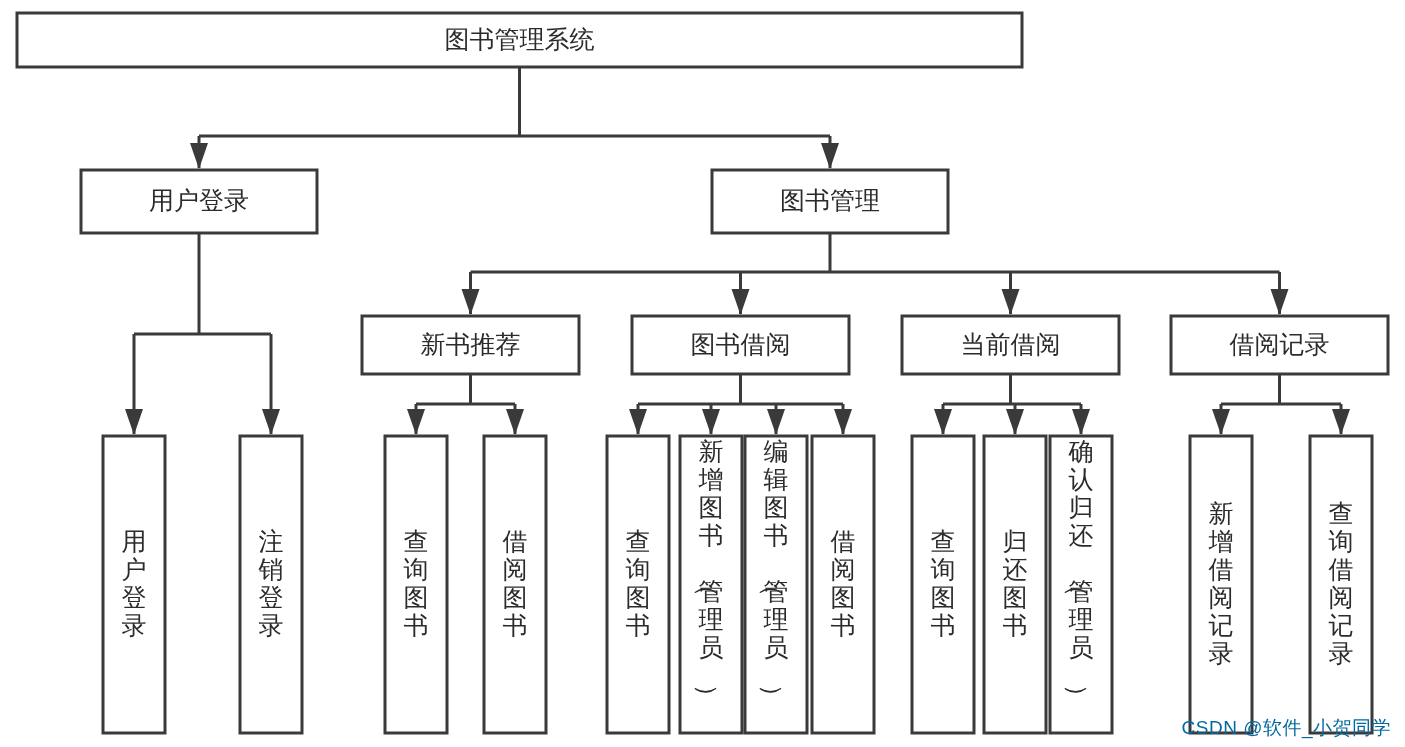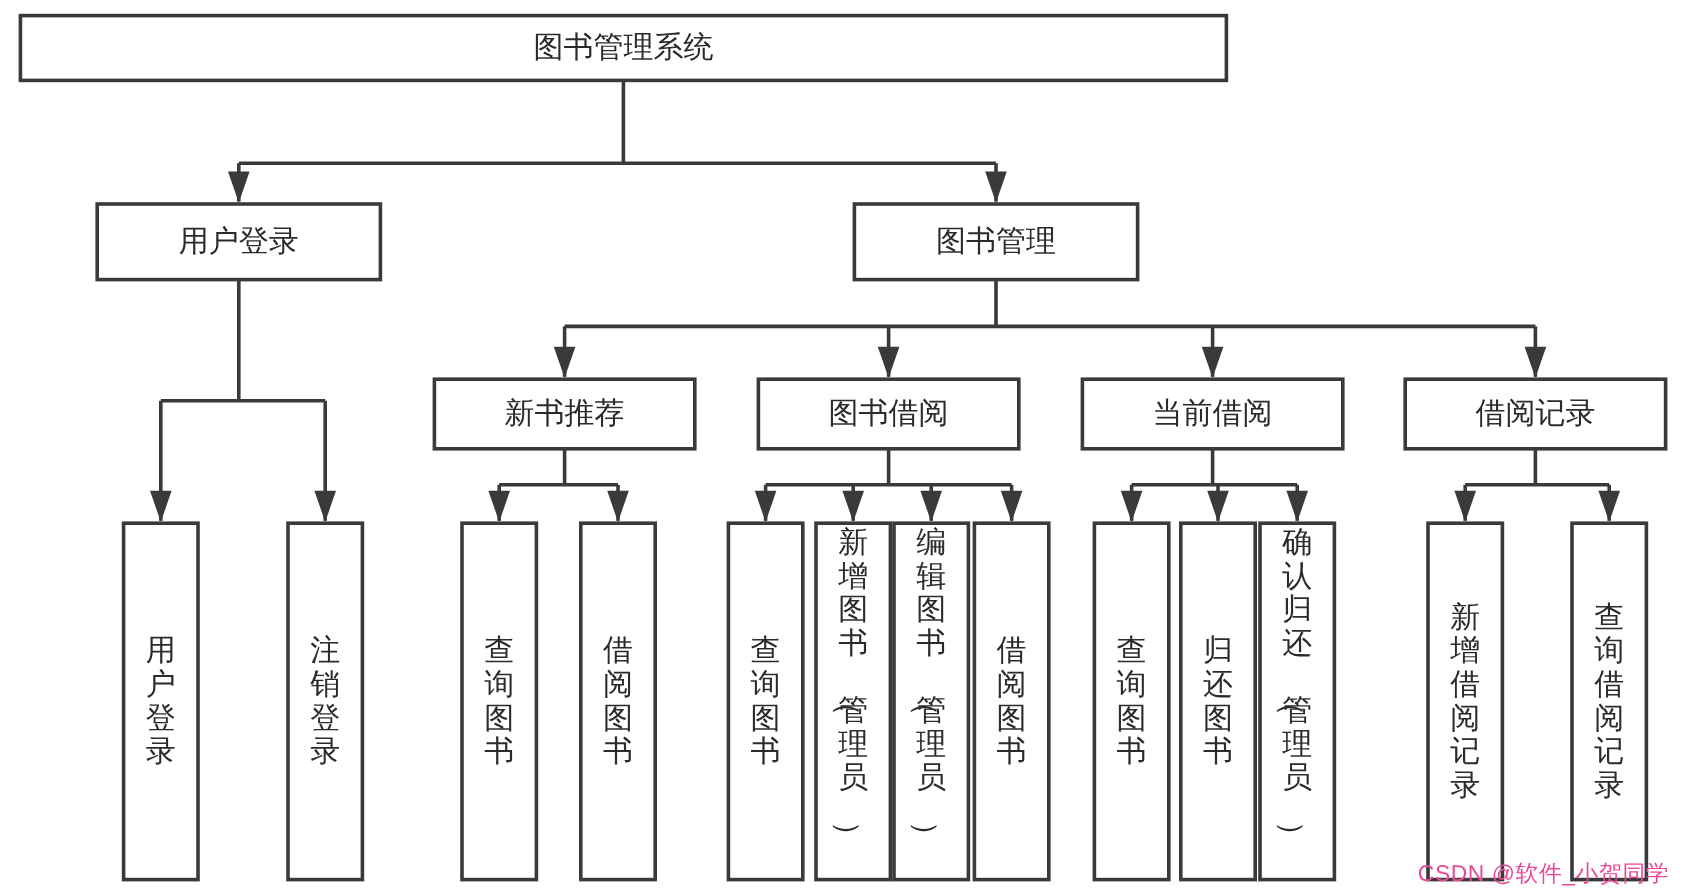--- a/index.html
+++ b/index.html
@@ -52,21 +52,21 @@
     font-size: 25px;
     fill: #2b2b2b;
     text-anchor: middle;
   }
   .watermark {
     position: absolute;
     right: 14px;
     bottom: 6px;
     font-family: "Liberation Sans", "DejaVu Sans", sans-serif;
     font-size: 19px;
-    color: #ec4899;
+    color: #0369a1;
     letter-spacing: 0.5px;
     white-space: nowrap;
     pointer-events: none;
   }
 </style>
 </head>
 <body>
 
 <svg id="diagram" viewBox="0 0 1405 747" xmlns="http://www.w3.org/2000/svg">
   <g id="connectors">

